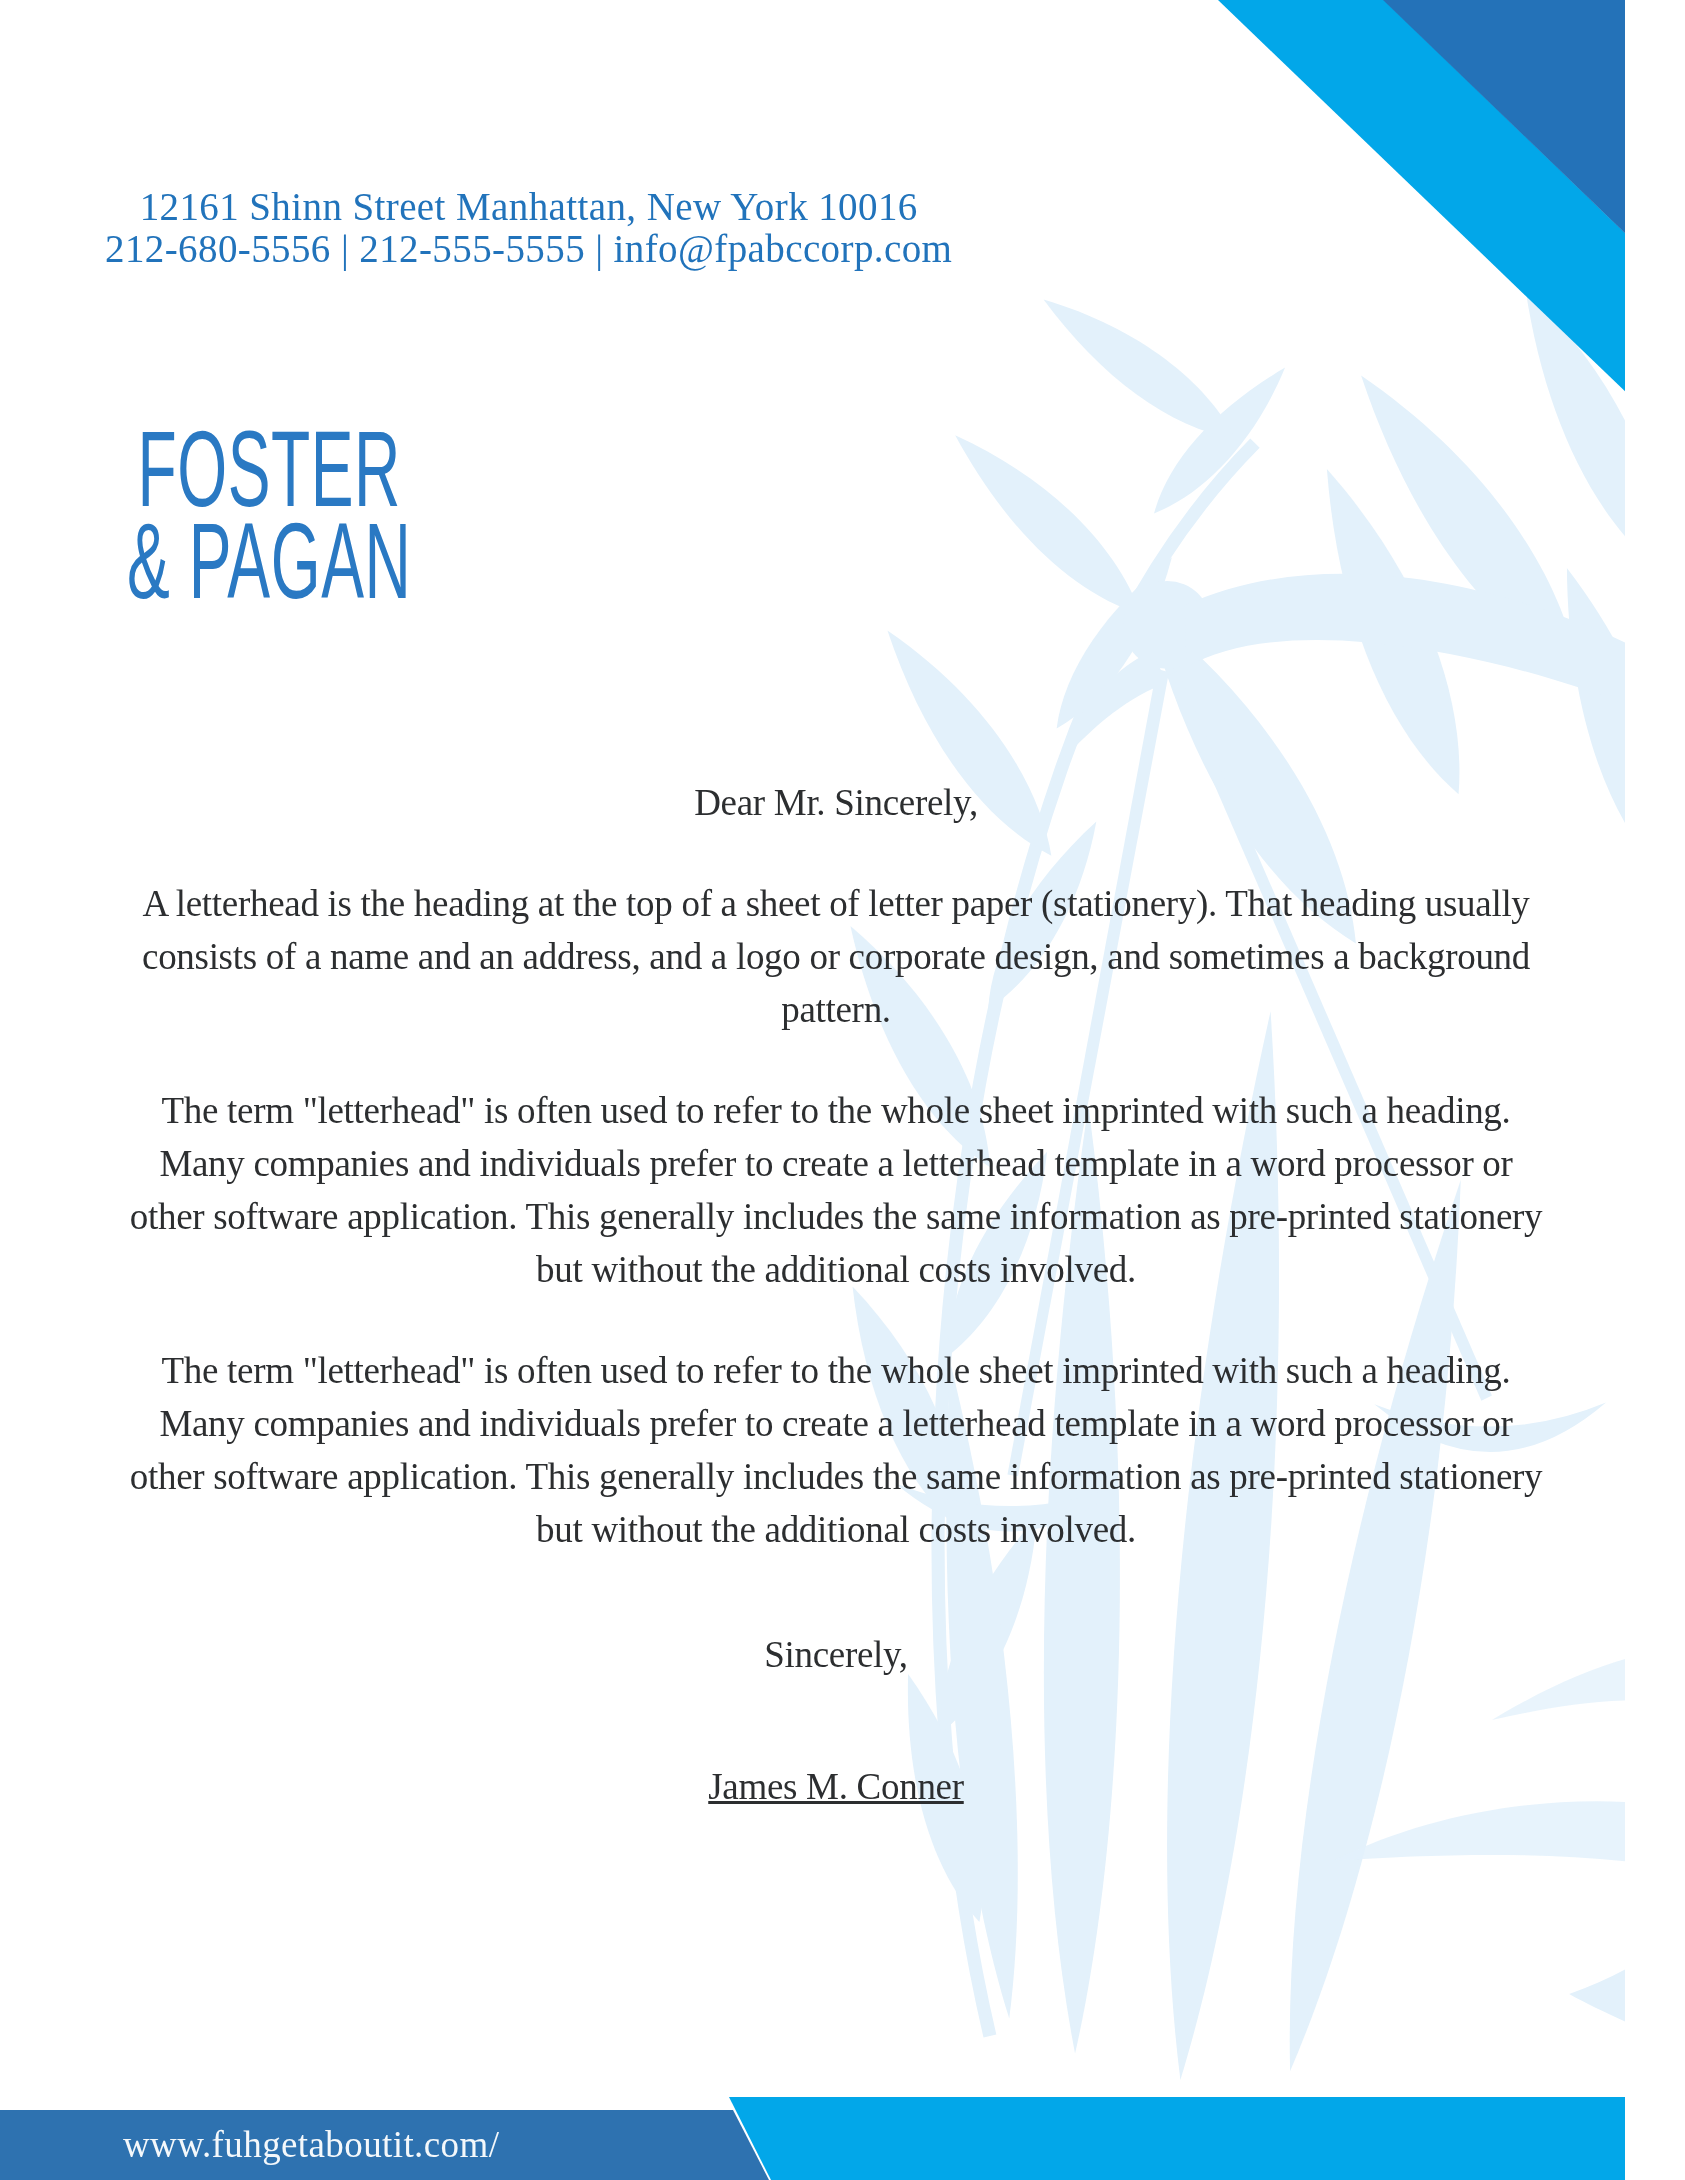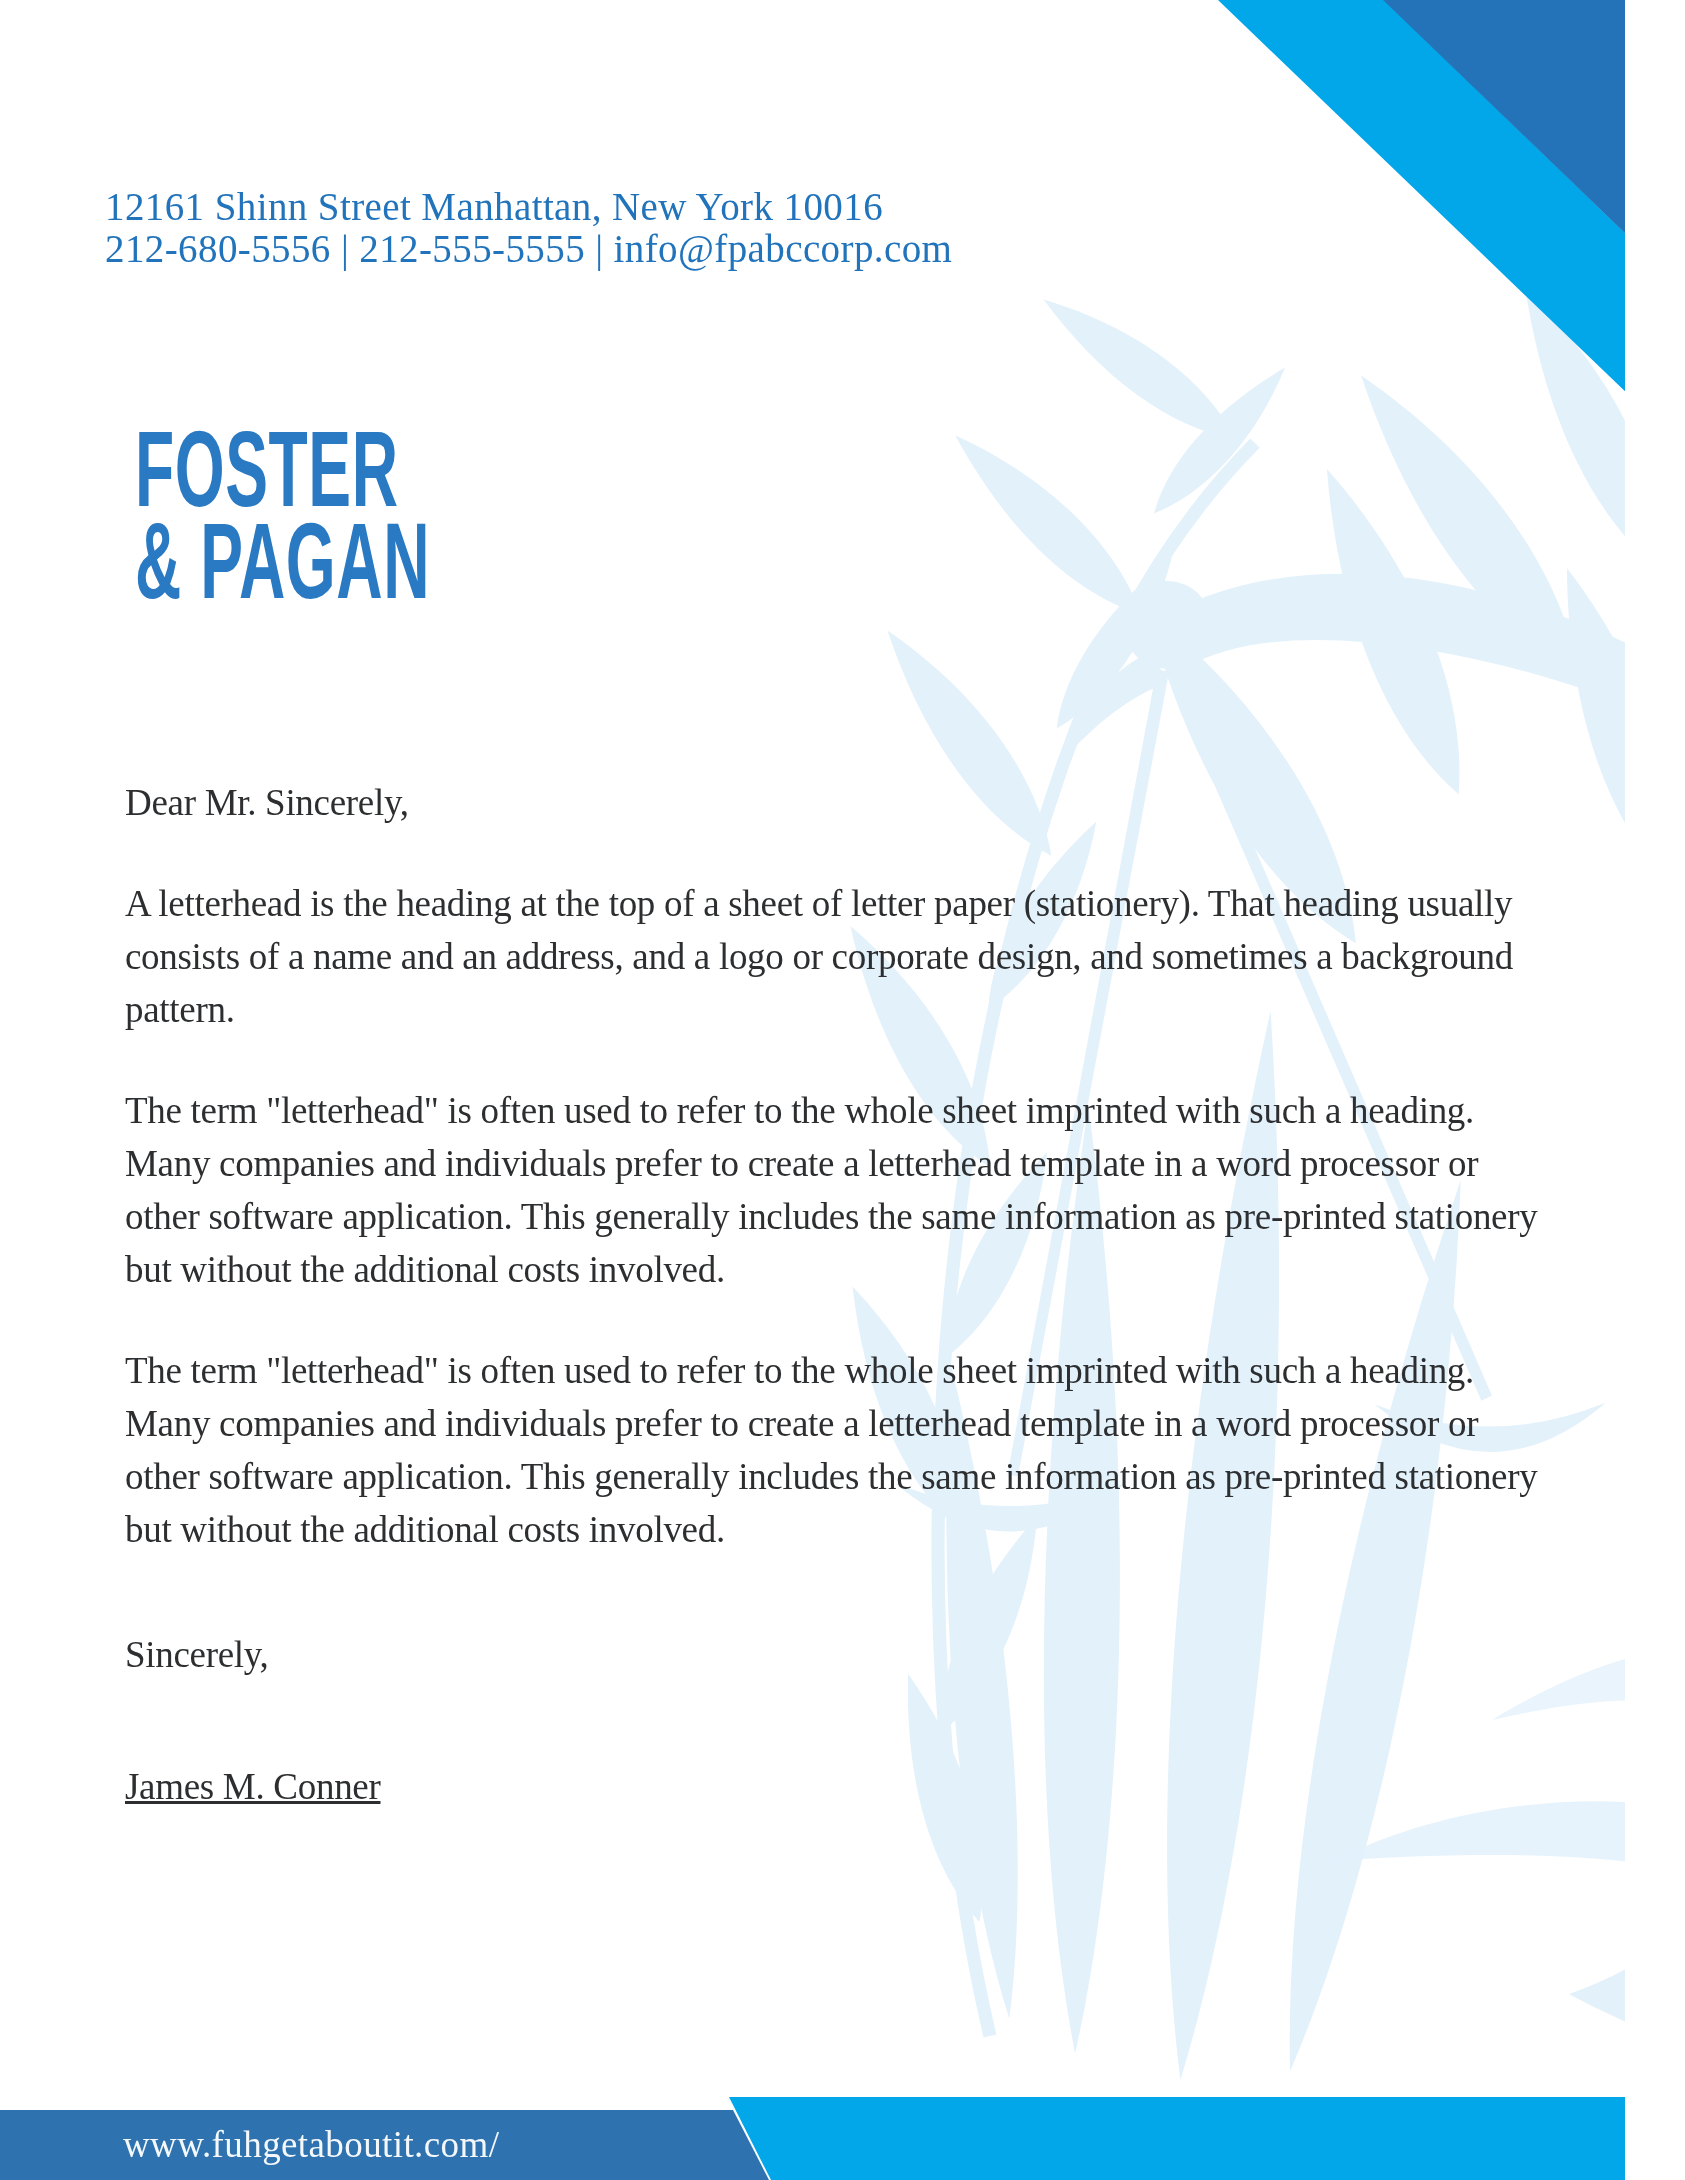--- a/index.html
+++ b/index.html
@@ -1,34 +1,34 @@
 <!DOCTYPE html>
 <html style="font-size:14px"><head>
 <meta charset="utf-8">
 <style>
   html,body{margin:0;padding:0;background:#ffffff;}
   .page{position:relative;width:1625px;height:2180px;background:#ffffff;overflow:hidden;
-        font-family:"Liberation Serif",serif;}
+        font-family:"Liberation Serif",serif;text-align:center;}
 
   
   .watermark{position:absolute;left:0;top:0;width:1685px;height:2180px;z-index:1;}
 
   
   .corner-light{position:absolute;left:0;top:0;width:1685px;height:452px;z-index:2;
     clip-path:polygon(1218px 0,1384px 0,1685px 291px,1685px 449px);}
   .corner-dark{position:absolute;left:0;top:0;width:1685px;height:298px;z-index:3;
     clip-path:polygon(1383px 0,1685px 0,1685px 291px);}
 
   
   .address-block{position:absolute;left:105px;top:186px;z-index:4;
     font-size:39px;line-height:42px;letter-spacing:0.4px;}
 
   
-  .logo{position:absolute;left:135px;top:423px;z-index:4;
-    font-family:"Liberation Sans",sans-serif;font-weight:700;
+  .logo{position:absolute;left:127px;top:423px;z-index:4;
+    font-family:"Liberation Sans",sans-serif;font-weight:400;
     font-size:107px;line-height:92px;}
   .logo .logo-line{display:block;transform:scaleX(.60);transform-origin:left top;
     letter-spacing:0.9px;white-space:nowrap;}
 
   
   .letter{position:absolute;left:125px;top:776px;width:1422px;z-index:4;
     font-size:37px;line-height:53px;letter-spacing:-0.3px;}
   .letter p{margin:0 0 48px;}
   .letter .closing{margin:72px 0 0;}
   .signature{margin-top:80px;line-height:51px;text-decoration:underline;}

